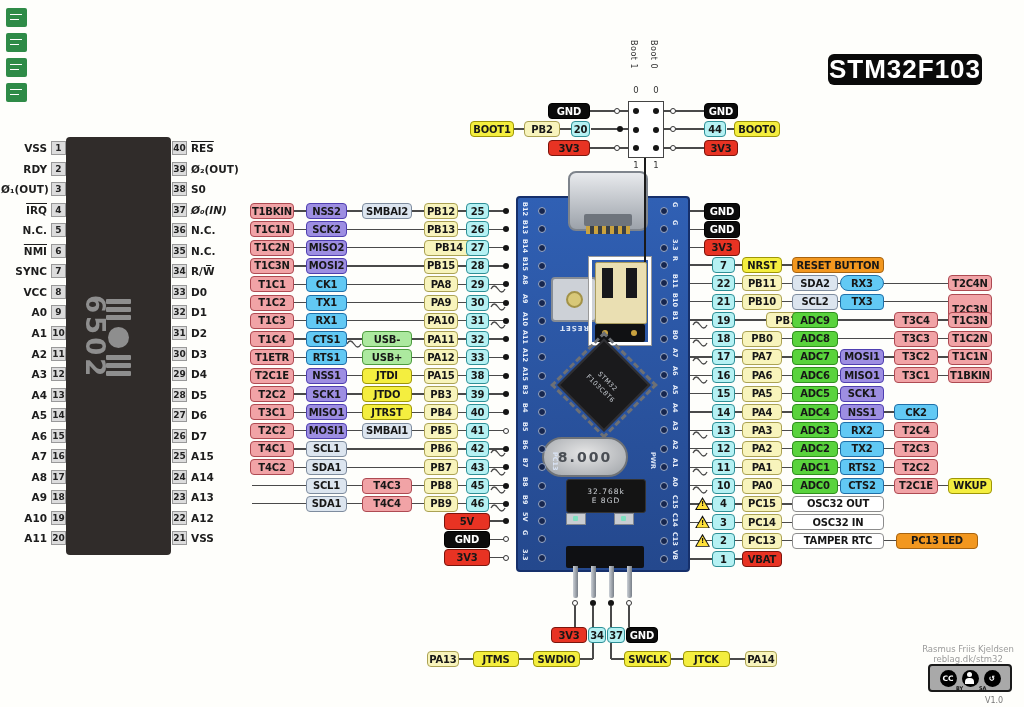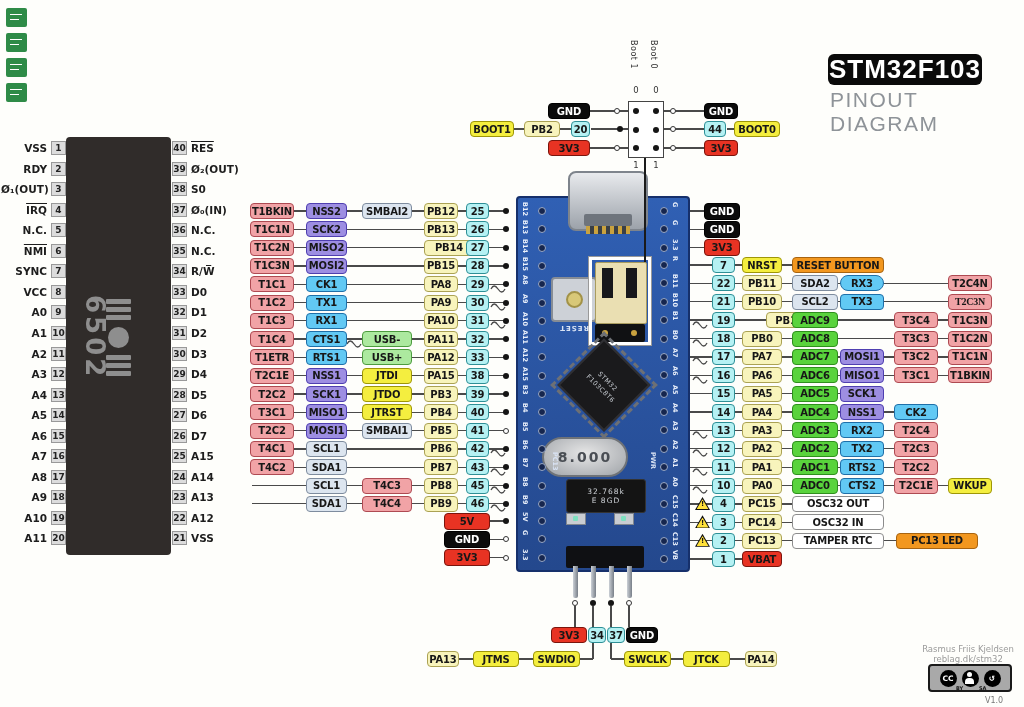--- a/index.html
+++ b/index.html
@@ -105,21 +105,20 @@
 <body>
 
 <div id="c">
 
   <div class="tile" style="top:8px"></div>
   <div class="tile" style="top:33px"></div>
   <div class="tile" style="top:58px"></div>
   <div class="tile" style="top:83px"></div>
 
   <div class="t2">STM32F103</div>
-  <div class="t3">PINOUT DIAGRAM</div>
 
   <div class="chip65">
     <div class="mosbar" style="left:40px;top:162px"></div>
     <div class="mosbar" style="left:40px;top:170px"></div>
     <div class="mosbar" style="left:40px;top:178px"></div>
     <div class="moscirc" style="left:42px;top:190px"></div>
     <div class="mosbar" style="left:40px;top:218px"></div>
     <div class="mosbar" style="left:40px;top:226px"></div>
     <div class="mosbar" style="left:40px;top:234px"></div>
     <div class="chip65txt" style="left:14px;top:158px">6502</div>
@@ -244,21 +243,21 @@
     <div class="p65box" style="left: 51px; top: 510.9px;">19</div>
     <div class="p65lbl" style="left: 1px; top: 531.45px; width: 46px; text-align: right;">A11</div>
     <div class="p65box" style="left: 51px; top: 531.45px;">20</div>
     <div class="p65box" style="left: 172px; top: 141px;">40</div>
     <div class="p65lbl ol" style="left: 191px; top: 141px; width: 72px;">RES</div>
     <div class="p65box" style="left: 172px; top: 161.55px;">39</div>
     <div class="p65lbl" style="left: 191px; top: 161.55px; width: 72px;">Ø₂(OUT)</div>
     <div class="p65box" style="left: 172px; top: 182.1px;">38</div>
     <div class="p65lbl" style="left: 191px; top: 182.1px; width: 72px;">S0</div>
     <div class="p65box" style="left: 172px; top: 202.65px;">37</div>
-    <div class="p65lbl" style="left: 191px; top: 202.65px; width: 72px;">Ø₀(IN)</div>
+    <div class="p65lbl" style="left: 191px; top: 202.65px; width: 72px; font-style: italic;">Ø₀(IN)</div>
     <div class="p65box" style="left: 172px; top: 223.2px;">36</div>
     <div class="p65lbl" style="left: 191px; top: 223.2px; width: 72px;">N.C.</div>
     <div class="p65box" style="left: 172px; top: 243.75px;">35</div>
     <div class="p65lbl" style="left: 191px; top: 243.75px; width: 72px;">N.C.</div>
     <div class="p65box" style="left: 172px; top: 264.3px;">34</div>
     <div class="p65lbl" style="left: 191px; top: 264.3px; width: 72px;">R/W̅</div>
     <div class="p65box" style="left: 172px; top: 284.85px;">33</div>
     <div class="p65lbl" style="left: 191px; top: 284.85px; width: 72px;">D0</div>
     <div class="p65box" style="left: 172px; top: 305.4px;">32</div>
     <div class="p65lbl" style="left: 191px; top: 305.4px; width: 72px;">D1</div>
@@ -440,21 +439,21 @@
     <div class="bx pin" style="left: 712px; top: 275.38px; width: 23px; height: 16px;">22</div>
     <div class="bx port" style="left: 742px; top: 275.38px; width: 40px; height: 16px;">PB11</div>
     <div class="bx i2c" style="left: 792px; top: 275.38px; width: 46px; height: 16px;">SDA2</div>
     <div class="bx uart" style="left: 840px; top: 275.38px; width: 44px; height: 16px; border-radius: 8px;">RX3</div>
     <div class="bx tim" style="left: 948px; top: 275.38px; width: 44px; height: 16px;">T2C4N</div>
     <div class="w" style="left: 690px; top: 301.11px; width: 262px;"></div>
     <div class="bx pin" style="left: 712px; top: 293.76px; width: 23px; height: 16px;">21</div>
     <div class="bx port" style="left: 742px; top: 293.76px; width: 40px; height: 16px;">PB10</div>
     <div class="bx i2c" style="left: 792px; top: 293.76px; width: 46px; height: 16px;">SCL2</div>
     <div class="bx uart" style="left: 840px; top: 293.76px; width: 44px; height: 16px;">TX3</div>
-    <div class="bx tim" style="left: 948px; top: 293.76px; width: 44px; height: 16px; font-family: Liberation Serif, serif;">T2C3N</div>
+    <div class="bx tim" style="left: 948px; top: 293.76px; width: 44px; height: 32px;">T2C3N</div>
     <div class="w" style="left: 690px; top: 319.49px; width: 262px;"></div>
     <div class="sqw" style="left: 692px; top: 314.64px;"><svg width="16" height="11" viewBox="0 0 16 11">
         <path d="M1 6 Q4 0 8 6 T15 6" fill="none" stroke="#4a4a4a" stroke-width="1.3"></path>
       </svg></div>
     <div class="bx pin" style="left: 712px; top: 312.14px; width: 23px; height: 16px;">19</div>
     <div class="bx port" style="left: 742px; top: 312.14px; width: 40px; height: 16px; margin-left: 24px;">PB1</div>
     <div class="bx adc" style="left: 792px; top: 312.14px; width: 46px; height: 16px;">ADC9</div>
     <div class="bx tim" style="left: 894px; top: 312.14px; width: 44px; height: 16px;">T3C4</div>
     <div class="bx tim" style="left: 948px; top: 312.14px; width: 44px; height: 16px;">T1C3N</div>
     <div class="w" style="left: 690px; top: 337.87px; width: 262px;"></div>

